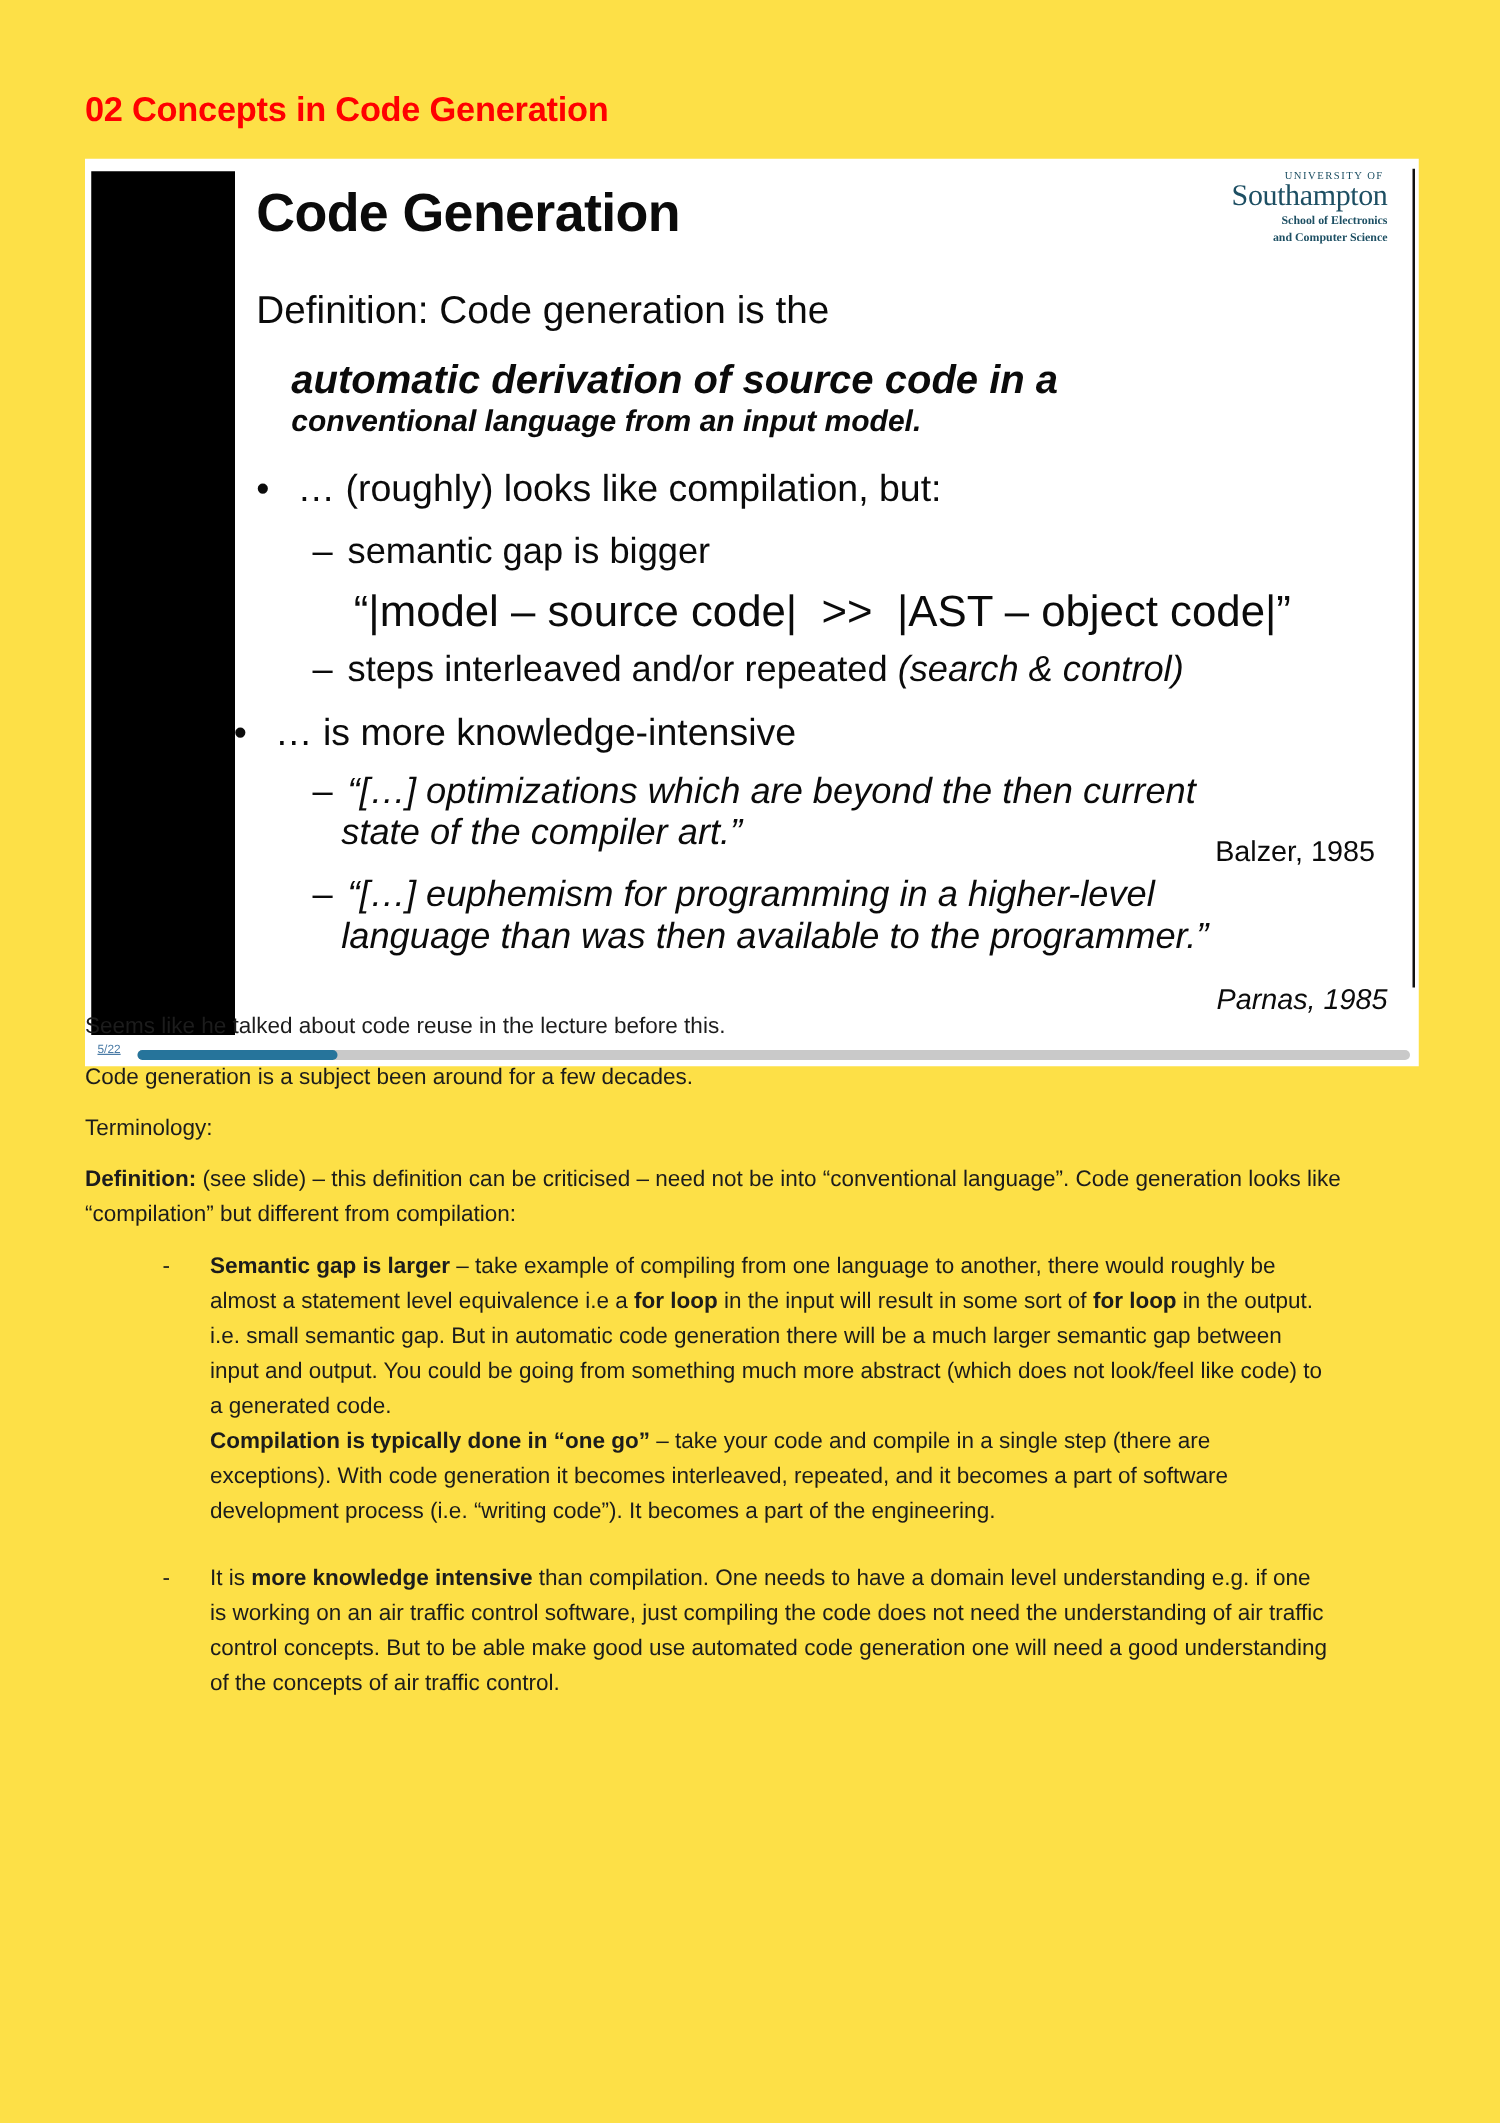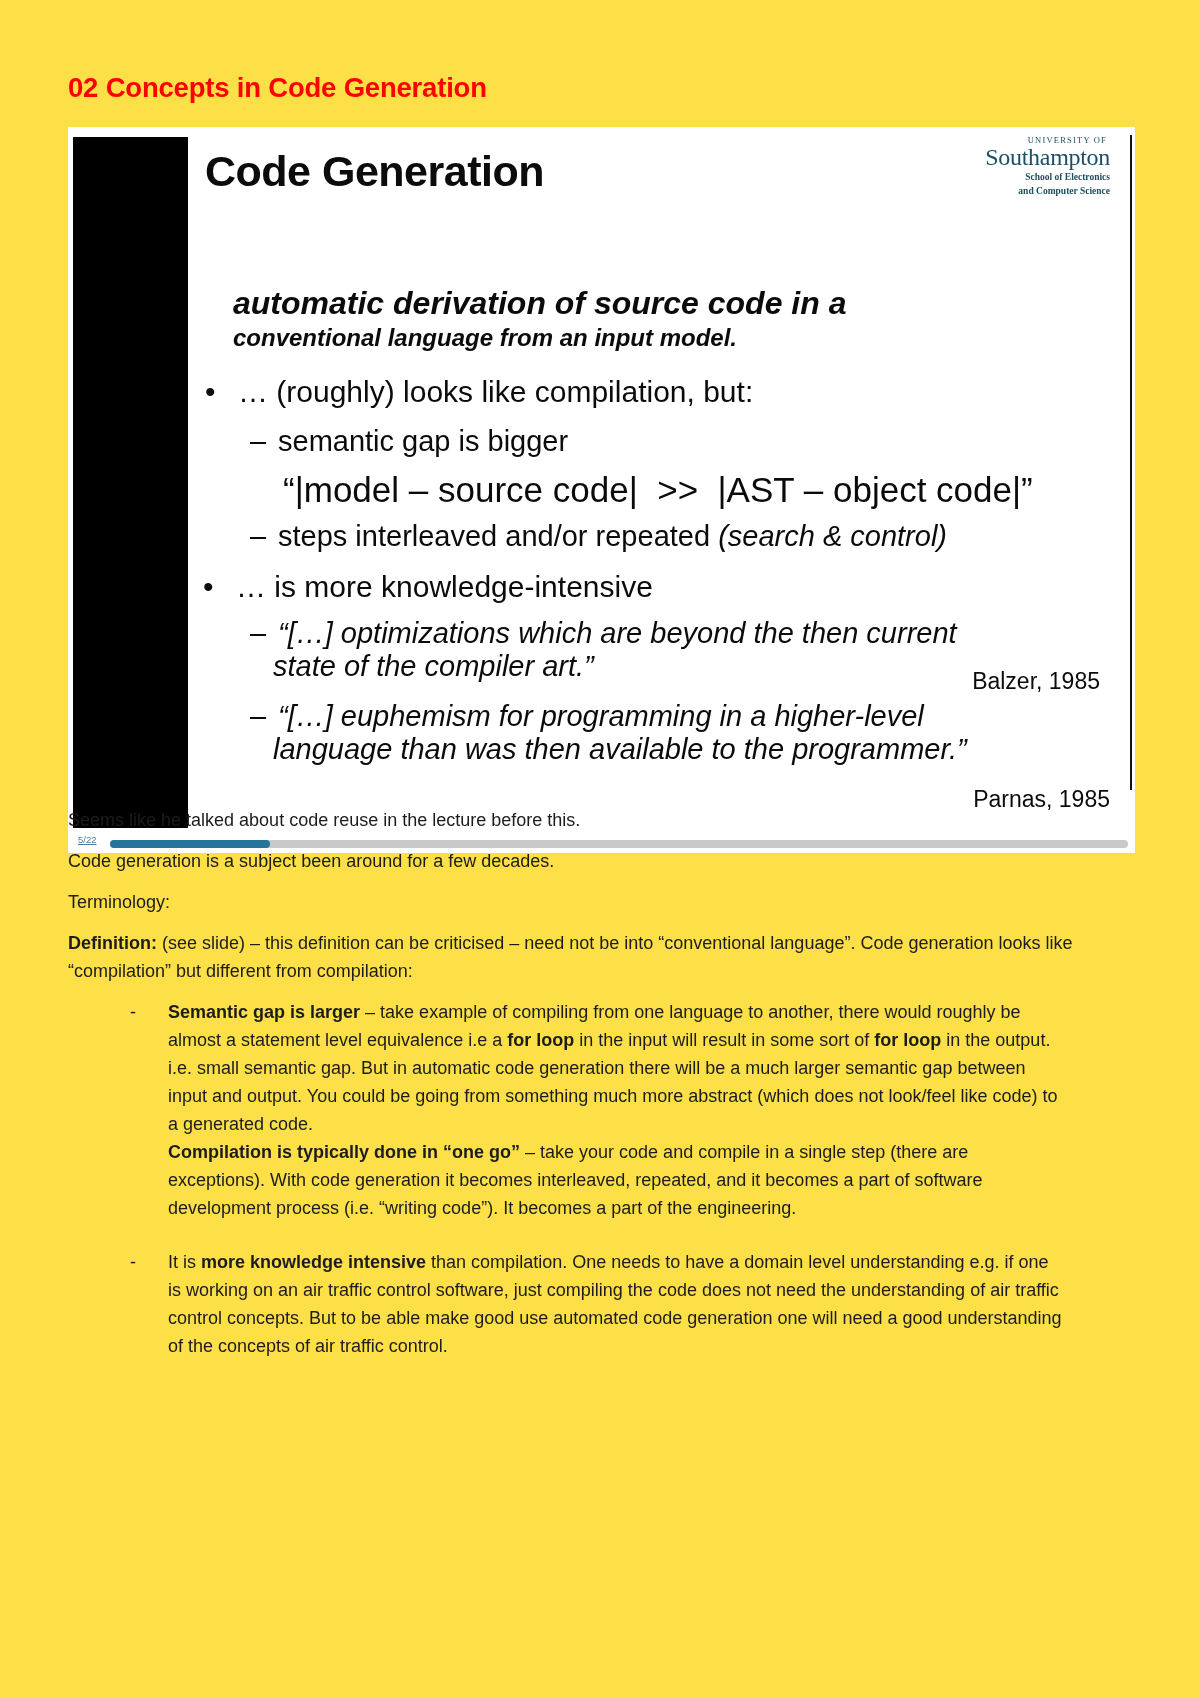--- a/index.html
+++ b/index.html
@@ -25,28 +25,28 @@
   #def-line1{left:165px;top:158px;font-size:32px;font-weight:700;font-style:italic;}
   #def-line2{left:165px;top:197px;font-size:24px;font-weight:700;font-style:italic;}
   .s-bullet{font-size:30px;}
   .s-bullet .mk{display:inline-block;width:33px;}
   .s-sub{font-size:29px;}
   .s-sub .mk{display:inline-block;width:28px;}
   #sl-b1{left:137px;top:248px;}
   #sl-s1a{left:182px;top:298px;}
   #sl-q1{left:215px;top:343px;font-size:35px;white-space:pre;}
   #sl-s1b{left:182px;top:393px;}
-  #sl-b2{left:135px;top:443px;}
+  #sl-b2{left:119px;top:443px;}
   .s-quote{font-size:29px;font-style:italic;}
   #sl-q2a{left:182px;top:490px;}
   #sl-q2b{left:205px;top:523px;}
   #sl-attr1{right:35px;top:541px;font-size:23px;}
   #sl-q3a{left:182px;top:573px;}
   #sl-q3b{left:205px;top:606px;}
-  #sl-attr2{right:25px;top:659px;font-size:23px;}
+  #sl-attr2{right:25px;top:659px;font-size:23px;font-style:italic;}
   #sl-pagelink{left:10px;top:707px;font-size:9.5px;color:#4a7ba6;text-decoration:underline;cursor:pointer;}
   #sl-track{position:absolute;left:42px;top:713px;width:1018px;height:8px;background:#c9c9c9;border-radius:4px;}
   #sl-fill{position:absolute;left:0;top:0;width:160px;height:8px;background:#26749b;border-radius:4px;}
 
   
   #notes{position:absolute;left:68px;top:806px;width:1045px;font-size:18px;line-height:28px;color:#1c1c1c;}
   #notes p{margin:0 0 13px 0;}
   #notes ul{list-style:none;margin:10px 0 0 0;padding:0;}
   #notes li{display:flex;margin:0;}
   #notes li + li{margin-top:26px;}
@@ -66,20 +66,21 @@
 
     <div id="slide-title" class="s-abs">Code Generation</div>
 
     <div id="slide-logo">
       <div class="uof">UNIVERSITY OF</div>
       <div class="uname">Southampton</div>
       <div class="school">School of Electronics</div>
       <div class="school">and Computer Science</div>
     </div>
 
+    <div id="def-intro" class="s-abs">Definition: Code generation is the</div>
     <div id="def-line1" class="s-abs">automatic derivation of source code in a</div>
     <div id="def-line2" class="s-abs">conventional language from an input model.</div>
 
     <div id="sl-b1" class="s-abs s-bullet">
       <span class="mk">•</span><span>… (roughly) looks like compilation, but:</span>
     </div>
 
     <div id="sl-s1a" class="s-abs s-sub">
       <span class="mk">–</span><span>semantic gap is bigger</span>
     </div>

